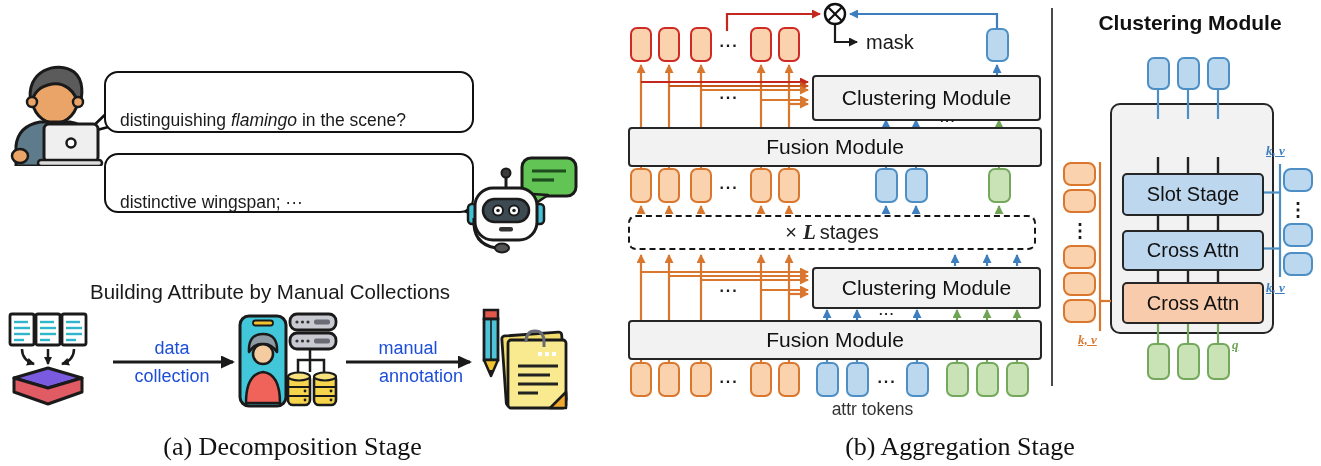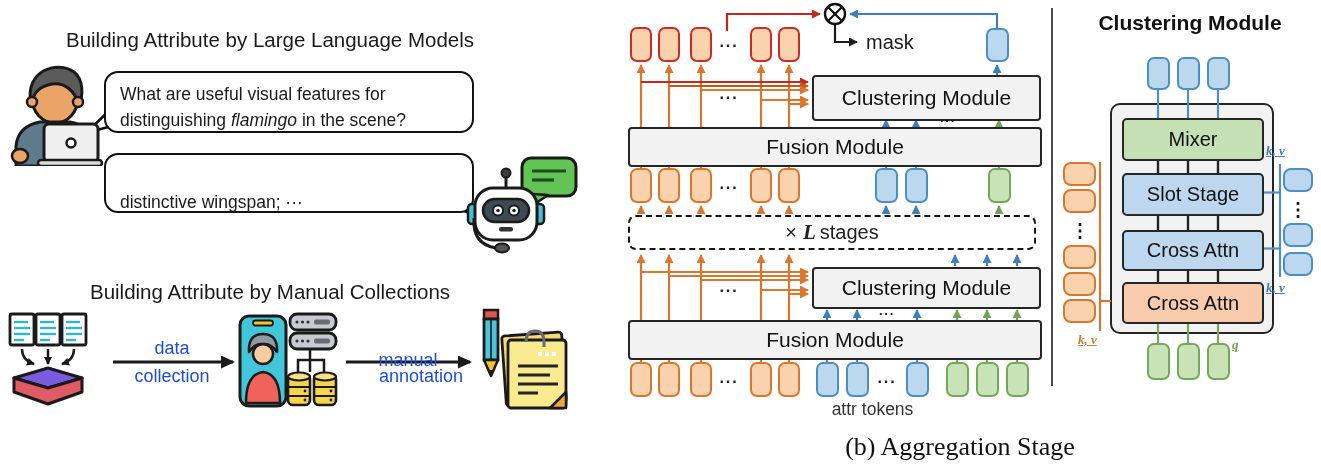--- a/index.html
+++ b/index.html
@@ -168,41 +168,40 @@
         <line x1="857" y1="356" x2="857" y2="363" stroke="#4D8FC4"></line>
       <line x1="917" y1="356" x2="917" y2="363" stroke="#4D8FC4"></line>
       <line x1="957" y1="356" x2="957" y2="363" stroke="#74A85C"></line>
         <line x1="987" y1="356" x2="987" y2="363" stroke="#74A85C"></line>
       <line x1="1017" y1="356" x2="1017" y2="363" stroke="#74A85C"></line>
     </g>
 
     <line x1="1052" y1="8" x2="1052" y2="386" stroke="#4a4a4a" stroke-width="2"></line>
   </svg>
 
-  <div class="title" style="left:20px;top:28px;width:500px;">Building Attribute by Large Language Models</div>
 
   <svg class="icon" style="left:6px;top:56px;" width="100" height="110" viewBox="0 0 100 110">
     <ellipse cx="49" cy="42" rx="23" ry="25" fill="#EBA468" stroke="#1a1a1a" stroke-width="3"></ellipse>
     <path d="M25,48 C18,14 52,4 68,16 C78,24 77,40 73,50 C69,34 58,26 46,28 C34,30 28,36 25,48 Z" fill="#5B5B5B" stroke="#1a1a1a" stroke-width="3" stroke-linejoin="round"></path>
     <circle cx="26" cy="46" r="5" fill="#EBA468" stroke="#1a1a1a" stroke-width="2.5"></circle>
     <circle cx="72" cy="46" r="5" fill="#EBA468" stroke="#1a1a1a" stroke-width="2.5"></circle>
     <path d="M10,110 L10,90 Q12,70 34,66 L64,66 Q86,70 88,90 L88,110 Z" fill="#5E7B8C" stroke="#1a1a1a" stroke-width="3"></path>
     <ellipse cx="14" cy="100" rx="8" ry="7" fill="#EBA468" stroke="#1a1a1a" stroke-width="2.5"></ellipse>
     <rect x="38" y="68" width="54" height="38" rx="5" fill="#EFEFEF" stroke="#1a1a1a" stroke-width="3"></rect>
     <circle cx="65" cy="87" r="4.5" fill="#fff" stroke="#1a1a1a" stroke-width="2.5"></circle>
     <rect x="32" y="104" width="64" height="6" rx="3" fill="#DCDCDC" stroke="#1a1a1a" stroke-width="2.5"></rect>
   </svg>
 
   <svg class="overlay" style="z-index:1;" width="1321" height="466">
     <polygon points="112,108 86,133 112,126" fill="#fff" stroke="#111" stroke-width="2.6" stroke-linejoin="round"></polygon>
     <polygon points="446,205 482,217 460,194" fill="#fff" stroke="#111" stroke-width="2.6" stroke-linejoin="round"></polygon>
   </svg>
 
   <div class="bubble" style="top:71px;height:62px;box-sizing:border-box;">
-    <span>What are useful visual features for</span><br>
+    <br>
     <span>distinguishing </span><i>flamingo</i><span> in the scene?</span>
   </div>
 
   <div class="bubble" style="top:153px;height:60px;box-sizing:border-box;">
     <br>
     <span>distinctive wingspan; ···</span>
   </div>
 
   <svg class="icon" style="left:466px;top:152px;" width="115" height="105" viewBox="0 0 115 105">
     <rect x="56" y="6" width="54" height="38" rx="9" fill="#62C454" stroke="#1a1a1a" stroke-width="3"></rect>
@@ -291,21 +290,21 @@
     <g transform="translate(26,0)">
       <rect x="50" y="63" width="22" height="30" rx="5" fill="#F6D44C" stroke="#1a1a1a" stroke-width="2.6"></rect>
       <ellipse cx="61" cy="64.5" rx="11" ry="4" fill="#F9E27E" stroke="#1a1a1a" stroke-width="2.2"></ellipse>
       <line x1="51" y1="75" x2="71" y2="75" stroke="#1a1a1a" stroke-width="2"></line>
         <circle cx="67" cy="79" r="1.4" fill="#1a1a1a"></circle>
       <line x1="51" y1="84" x2="71" y2="84" stroke="#1a1a1a" stroke-width="2"></line>
         <circle cx="67" cy="88" r="1.4" fill="#1a1a1a"></circle>
     </g>
   </svg>
 
-  <div class="arrow-lbl" style="left:353px;top:350px;">manual</div>
+  <div class="arrow-lbl" style="left:353px;top:338px;">manual</div>
   <div class="arrow-lbl" style="left:353px;top:366px;text-align:right;">annotation</div>
 
   <svg class="icon" style="left:474px;top:308px;" width="96" height="108" viewBox="0 0 96 108">
     <rect x="10" y="2" width="14" height="9" fill="#E2574C" stroke="#1a1a1a" stroke-width="2.5"></rect>
     <rect x="10" y="11" width="14" height="41" fill="#4FC4D9" stroke="#1a1a1a" stroke-width="2.8"></rect>
     <line x1="17" y1="11" x2="17" y2="52" stroke="#1a1a1a" stroke-width="1.6"></line>
     <polygon points="10,52 24,52 17,68" fill="#F2C230" stroke="#1a1a1a" stroke-width="2.5" stroke-linejoin="round"></polygon>
     <polygon points="15,62 19,62 17,68" fill="#1a1a1a"></polygon>
     <rect x="30" y="26" width="60" height="70" rx="3" fill="#F3DD6E" stroke="#1a1a1a" stroke-width="2.8" transform="rotate(-4 60 61)"></rect>
     <rect x="34" y="32" width="58" height="68" rx="3" fill="#F9EA90" stroke="#1a1a1a" stroke-width="2.8"></rect>
@@ -313,20 +312,21 @@
     <rect x="64" y="44" width="4" height="4" fill="#fff"></rect>
       <rect x="71" y="44" width="4" height="4" fill="#fff"></rect>
       <rect x="78" y="44" width="4" height="4" fill="#fff"></rect>
     <line x1="44" y1="58" x2="84" y2="58" stroke="#222" stroke-width="3"></line>
     <line x1="44" y1="67" x2="76" y2="67" stroke="#222" stroke-width="3"></line>
     <line x1="44" y1="76" x2="84" y2="76" stroke="#222" stroke-width="3"></line>
     <line x1="44" y1="85" x2="64" y2="85" stroke="#222" stroke-width="3"></line>
     <path d="M52,34 q0,-11 9,-11 q9,0 9,11 l0,5" fill="none" stroke="#6b6b75" stroke-width="3"></path>
   </svg>
 
+  <div class="caption" style="left:120px;top:432px;width:345px;">(a) Decomposition Stage</div>
 
   <div class="token t-rd sz-m" style="left:630px;top:27px;"></div>
   <div class="token t-rd sz-m" style="left:658px;top:27px;"></div>
   <div class="token t-rd sz-m" style="left:690px;top:27px;"></div>
   <span class="dots" style="left:729px;top:38px;">···</span>
   <div class="token t-rd sz-m" style="left:750px;top:27px;"></div>
   <div class="token t-rd sz-m" style="left:778px;top:27px;"></div>
 
   <span class="dots" style="left:729px;top:90px;">···</span>
   <span class="mask-lbl" style="left:866px;top:31px;">mask</span>
@@ -386,23 +386,20 @@
   <div class="caption" style="left:790px;top:432px;width:340px;">(b) Aggregation Stage</div>
 
   <div class="ptitle" style="left:1079px;top:11px;width:222px;">Clustering Module</div>
 
   <div class="token t-bl sz-p" style="left:1147px;top:57px;"></div>
   <div class="token t-bl sz-p" style="left:1177px;top:57px;"></div>
   <div class="token t-bl sz-p" style="left:1207px;top:57px;"></div>
 
   <div class="pcontainer" style="left:1110px;top:103px;width:160px;height:227px;"></div>
 
-  <div class="pblock" style="top:118px;height:39px;background:#C5E0B4;">
-      <span>Mixer</span>
-    </div>
   <div class="pblock" style="top:173px;height:39px;background:#BDD7EE;">
       <span>Slot Stage</span>
     </div>
   <div class="pblock" style="top:230px;height:37px;background:#BDD7EE;">
       <span>Cross Attn</span>
     </div>
   <div class="pblock" style="top:282px;height:38px;background:#F8CBAD;">
       <span>Cross Attn</span>
     </div>
 

